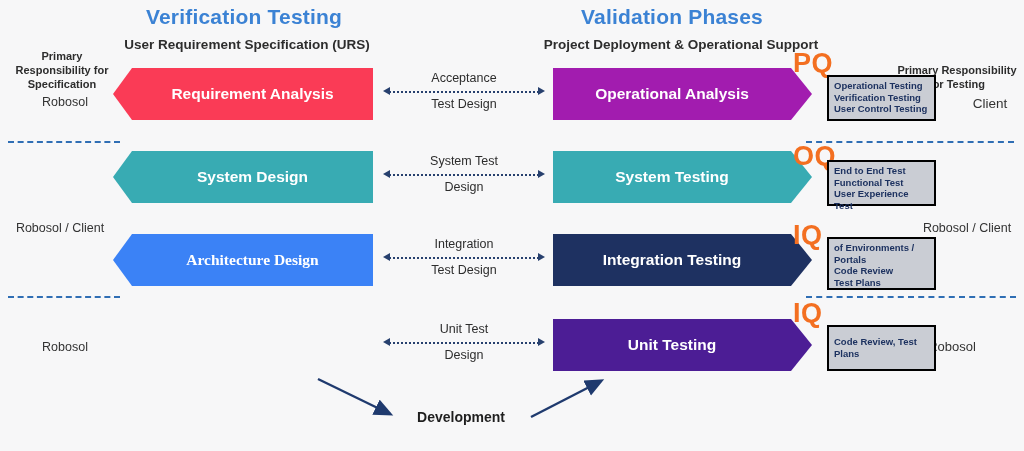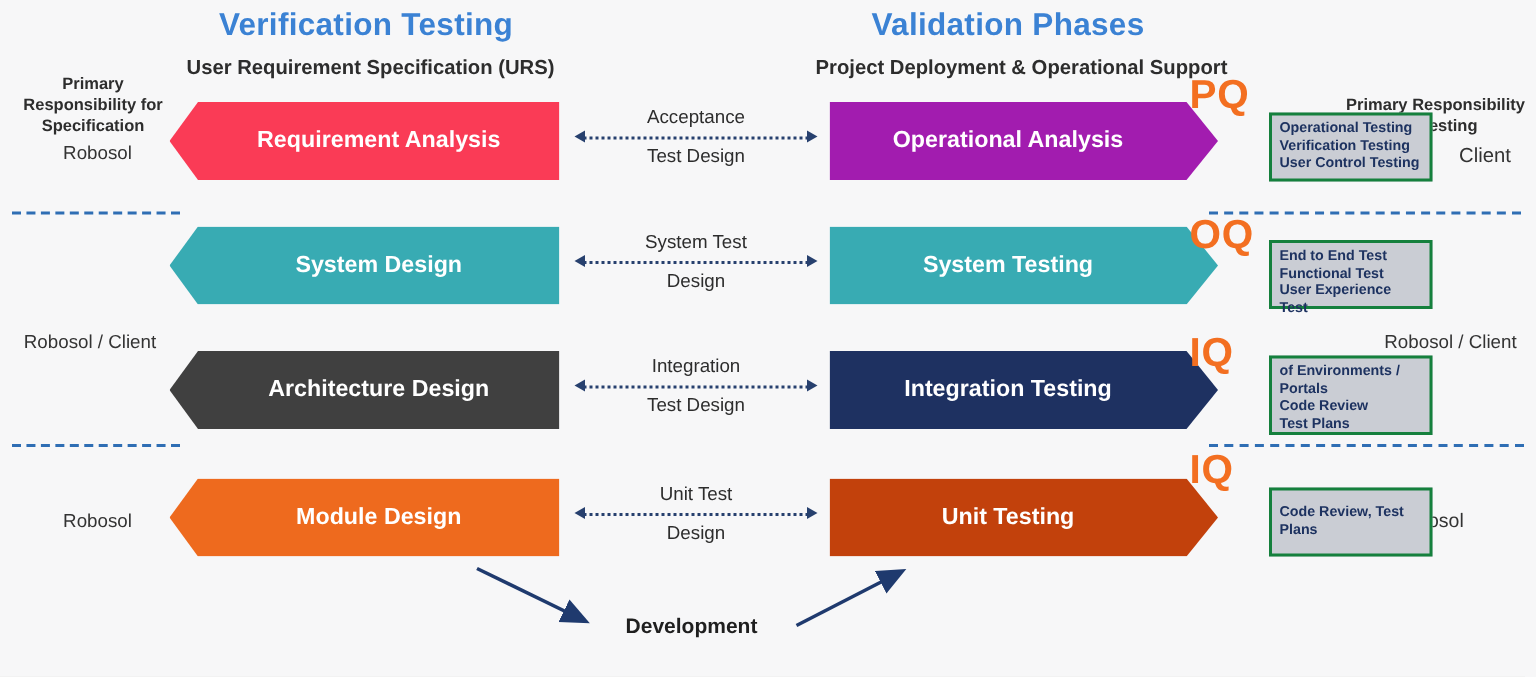--- a/index.html
+++ b/index.html
@@ -39,22 +39,22 @@
   .dotline::after { content:''; position:absolute; right:-6px; top:-6px;
       border-top:4px solid transparent; border-bottom:4px solid transparent;
       border-left:7px solid #27406e; }
 
   
   .qual { position:absolute; left:793px; font-size:27px; font-weight:bold;
           color:#f36f21; letter-spacing:.5px; }
   .q1 { top:48px; } .q2 { top:141px; } .q3 { top:220px; } .q4 { top:298px; }
 
   
-  .testbox { position:absolute; left:846px; width:109px; background:#cacdd4;
-             border:2px solid #15803d; padding:3px 5px; }
+  .testbox { position:absolute; left:827px; width:109px; background:#cacdd4;
+             border:2px solid #000000; padding:3px 5px; }
   .testbox .tline { font-size:9.5px; font-weight:bold; color:#1d3260; line-height:1.22; }
   .tb1 { top:75px;  height:46px; }
   .tb2 { top:160px; height:46px; }
   .tb3 { top:237px; height:53px; }
   .tb4 { top:325px; height:46px; display:flex; align-items:center; }
 
   
   .dashed { position:absolute; border-top:2px dashed #2f6eb4; }
   .d-l1 { left:8px;   width:112px; top:141px; }
   .d-r1 { left:806px; width:208px; top:141px; }
@@ -120,47 +120,44 @@
   <div class="arrow arrow-right r2" style="background-color: rgb(56, 171, 179);">
     <span>System Testing</span>
   </div>
   <div class="qual q2">OQ</div>
   <div class="testbox tb2">
     <div class="tline">End to End Test</div>
     <div class="tline">Functional Test</div>
     <div class="tline">User Experience Test</div>
   </div>
 
-  <div class="arrow arrow-left r3" style="background-color: #404040;">
+  <div class="arrow arrow-left r3" style="background-color: #3b82f6; font-family: Liberation Serif, serif;">
     <span>Architecture Design</span>
   </div>
   <div class="connector c3">
     <div class="clabel">Integration</div>
     <div class="dotline"></div>
     <div class="clabel">Test Design</div>
   </div>
   <div class="arrow arrow-right r3" style="background-color: rgb(30, 49, 97);">
     <span>Integration Testing</span>
   </div>
   <div class="qual q3">IQ</div>
   <div class="testbox tb3">
     <div class="tline">of Environments / Portals</div>
     <div class="tline">Code Review</div>
     <div class="tline">Test Plans</div>
   </div>
 
-  <div class="arrow arrow-left r4" style="background-color: rgb(238, 106, 30);">
-    <span>Module Design</span>
-  </div>
   <div class="connector c4">
     <div class="clabel">Unit Test</div>
     <div class="dotline"></div>
     <div class="clabel">Design</div>
   </div>
-  <div class="arrow arrow-right r4" style="background-color: #c2410c;">
+  <div class="arrow arrow-right r4" style="background-color: #4c1d95;">
     <span>Unit Testing</span>
   </div>
   <div class="qual q4">IQ</div>
   <div class="testbox tb4">
     <div class="tline">Code Review, Test Plans</div>
   </div>
 
   <svg class="overlay" width="1024" height="451" viewBox="0 0 1024 451">
     <defs>
       <marker id="ah" markerWidth="9" markerHeight="8" refX="6.5" refY="3.5" orient="auto">

